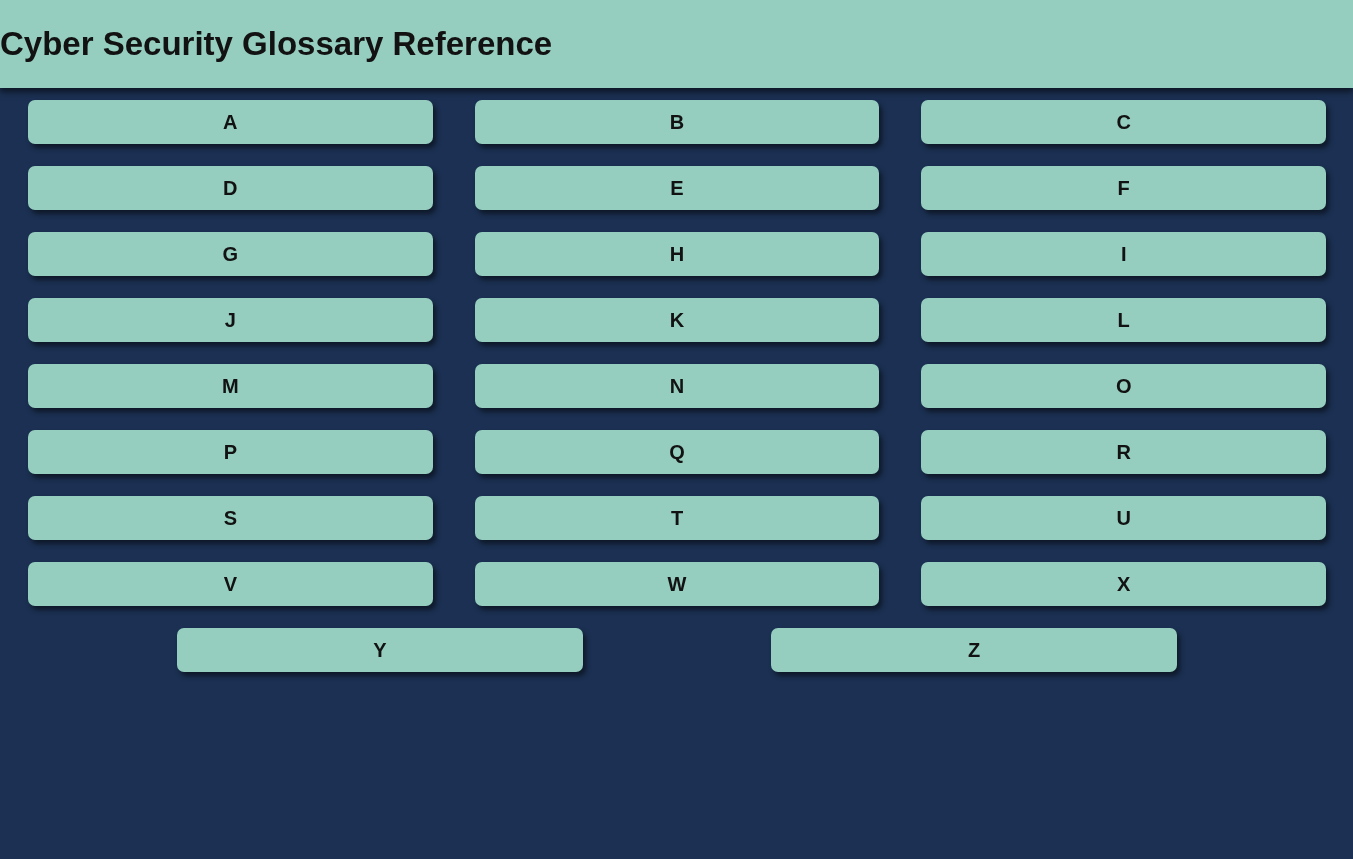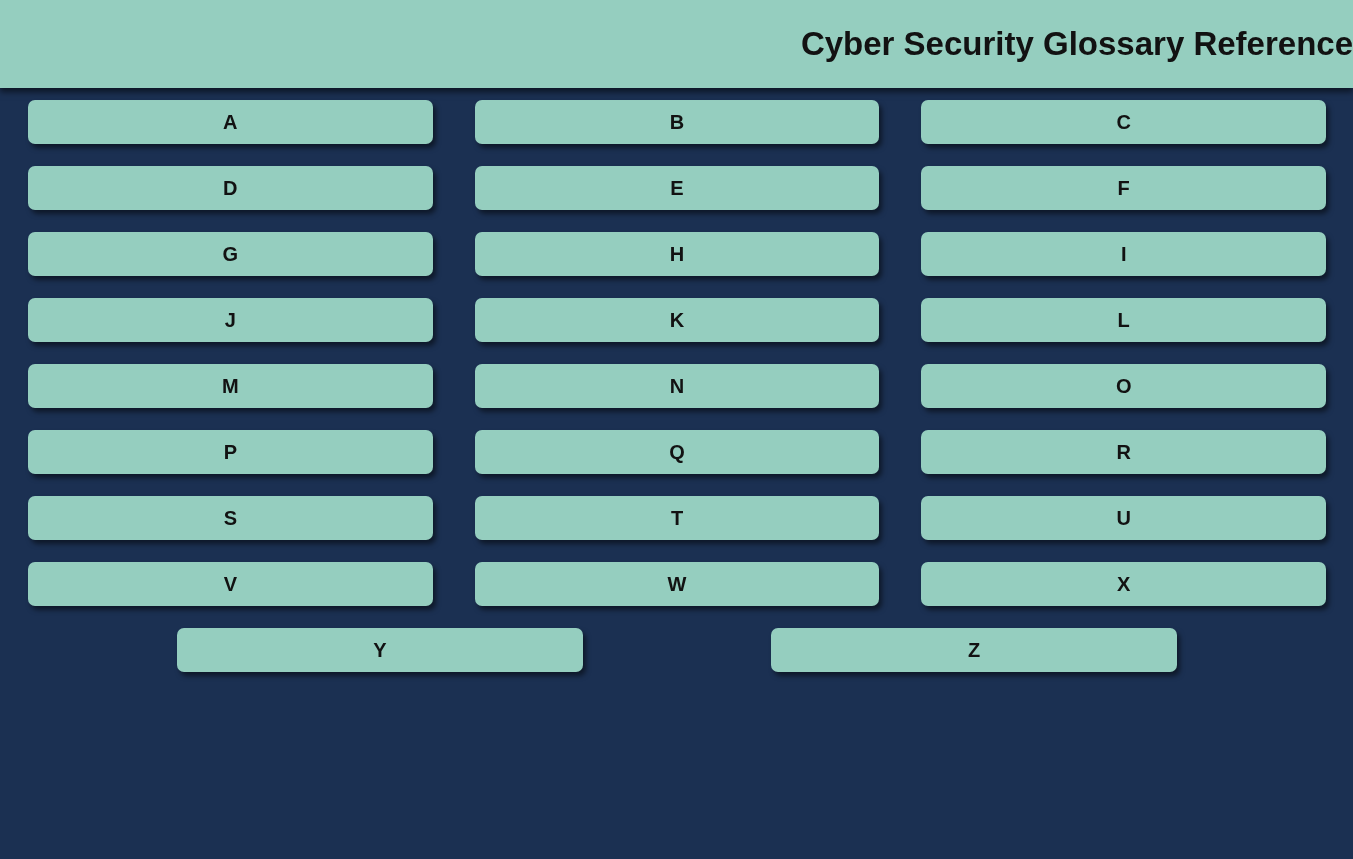--- a/index.html
+++ b/index.html
@@ -18,21 +18,21 @@
     overflow: hidden;
     background: var(--background-navy, #1B3052);
     font-family: "Liberation Sans", "DejaVu Sans", sans-serif;
   }
   .app-header {
     width: 100%;
     height: 88px;
     background: var(--button-teal, #95CEBF);
     display: flex;
     align-items: center;
-    justify-content: flex-end;
+    justify-content: flex-start;
     box-shadow: 0 4px 6px rgba(0, 0, 0, 0.55);
     position: relative;
     z-index: 2;
   }
   .app-title {
     margin: 0;
     font-size: 33px;
     font-weight: 700;
     color: var(--text-dark, #121212);
     letter-spacing: 0px;

